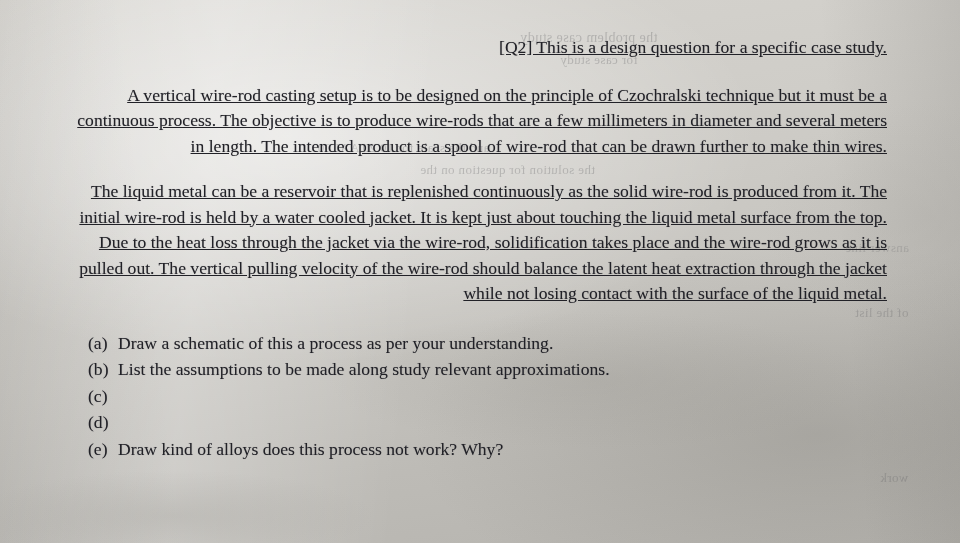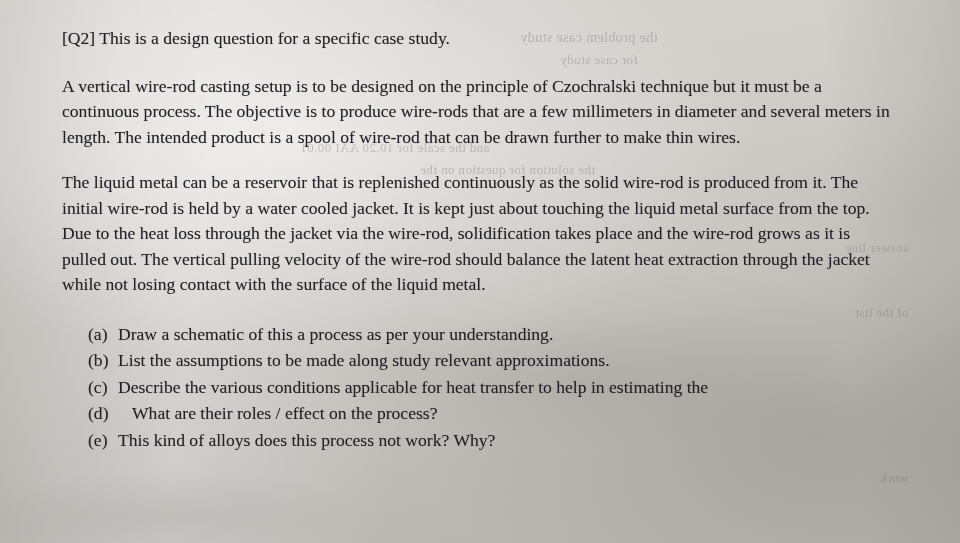--- a/index.html
+++ b/index.html
@@ -60,24 +60,25 @@
 
   .doc {
     position: relative;
     z-index: 3;
     padding: 26px 64px 0 62px;
     color: #1d1d22;
   }
   .para {
     font-size: 17.6px;
     line-height: 25.5px;
-    text-align: left;
-    margin: 0;
+    text-align: right;
+    margin: 9px;
     color: #212127;
     text-shadow: 0 0 1px rgba(40,40,48,0.25);
+    text-decoration: underline;
   }
   .q-head {
     margin-bottom: 22px;
   }
   .para + .para {
     margin-top: 20px;
   }
   .items {
     margin: 24px 0 0 0;
     padding: 0;
@@ -132,29 +133,27 @@
         <span class="item-label">(a)</span>
         <span class="item-text"><span>Draw a schematic of this a process as per your understanding.</span></span>
       </li>
       <li class="item">
         <span class="item-label">(b)</span>
         <span class="item-text"><span>List the assumptions to be made along study relevant approximations.</span></span>
       </li>
       <li class="item">
         <span class="item-label">(c)</span>
         <span class="item-text">
-          <span>Describe the various conditions applicable for heat transfer to help in estimating the</span>
         </span>
       </li>
       <li class="item">
         <span class="item-label">(d)</span>
         <span class="item-text">
-          <span class="cont">What are their roles / effect on the process?</span>
         </span>
       </li>
       <li class="item">
         <span class="item-label">(e)</span>
-        <span class="item-text"><span>This kind of alloys does this process not work? Why?</span></span>
+        <span class="item-text"><span>Draw kind of alloys does this process not work? Why?</span></span>
       </li>
     </ul>
 
   </div>
 </div>
 
 </body></html>

